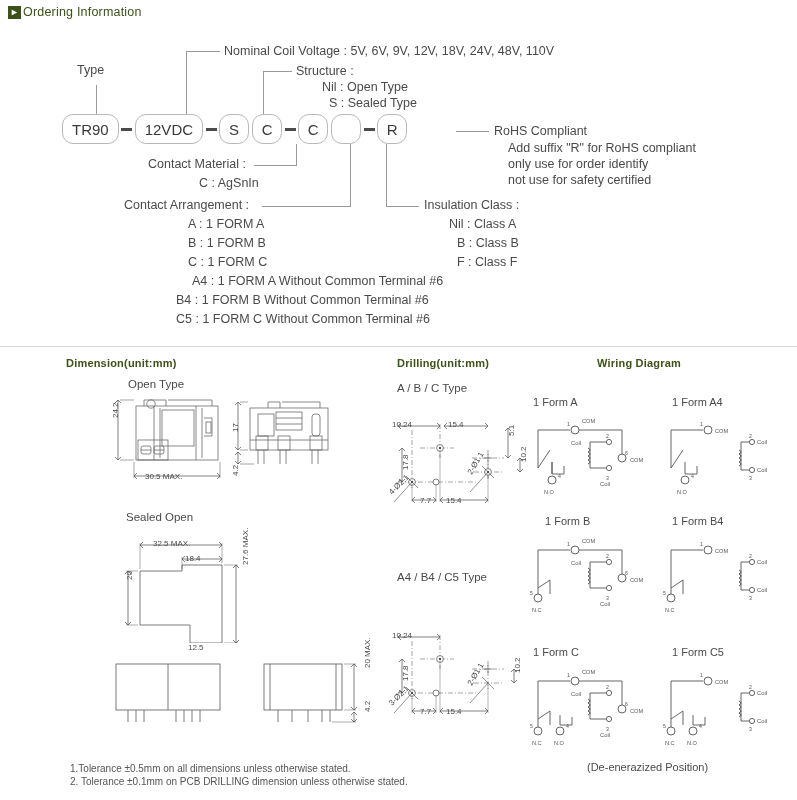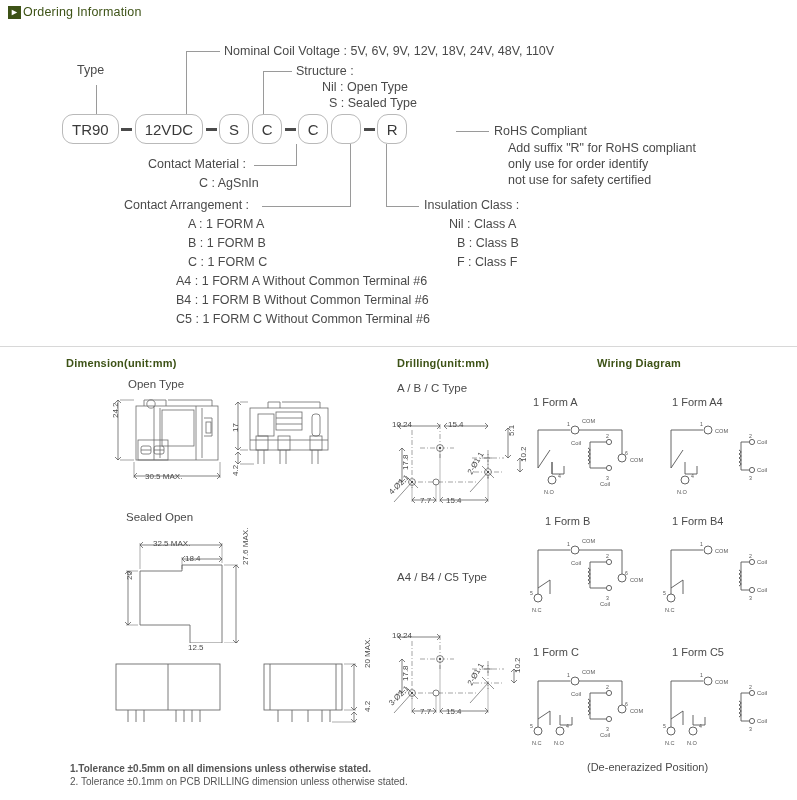--- a/index.html
+++ b/index.html
@@ -187,21 +187,21 @@
   <div class="ln h" style="left:254px; top:165px; width:43px;"></div>
   <div class="txt big" style="left:148px; top:157px;">Contact Material :</div>
   <div class="txt big" style="left:199px; top:176px;">C : AgSnIn</div>
 
   <div class="ln v" style="left:350px; top:144px; height:62px;"></div>
   <div class="ln h" style="left:262px; top:206px; width:89px;"></div>
   <div class="txt big" style="left:124px; top:198px;">Contact Arrangement :</div>
   <div class="txt big" style="left:188px; top:217px;text-align:right;">A : 1 FORM A</div>
   <div class="txt big" style="left:188px; top:236px;">B : 1 FORM B</div>
   <div class="txt big" style="left:188px; top:255px;">C : 1 FORM C</div>
-  <div class="txt big" style="left:176px; top:274px;">A4 :  1 FORM A Without Common Terminal #6</div>
+  <div class="txt big" style="left:192px; top:274px;">A4 :  1 FORM A Without Common Terminal #6</div>
   <div class="txt big" style="left:176px; top:293px;">B4 :  1 FORM B Without Common Terminal #6</div>
   <div class="txt big" style="left:176px; top:312px;">C5 :  1 FORM C Without Common Terminal #6</div>
 
   <div class="ln v" style="left:386px; top:144px; height:62px;"></div>
   <div class="ln h" style="left:386px; top:206px; width:33px;"></div>
   <div class="txt big" style="left:424px; top:198px;">Insulation Class :</div>
   <div class="txt big" style="left:449px; top:217px;">Nil : Class A</div>
   <div class="txt big" style="left:457px; top:236px;">B : Class B</div>
   <div class="txt big" style="left:457px; top:255px;">F :  Class F</div>
 
@@ -687,16 +687,16 @@
         <text x="86" y="26">2</text>
         <text x="86" y="68">3</text>
         <text x="94" y="32" font-size="5.8">Coil</text>
         <text x="94" y="60" font-size="5.8">Coil</text>
       </g>
     </svg>
   </div>
 
   <div class="deenergized" style="left:587px; top:761px;">(De-enerazized Position)</div>
 
-  <div class="note" style="left:70px; top:762px;font-weight:bold;">1.Tolerance ±0.5mm on all dimensions unless otherwise stated.</div>
+  <div class="note" style="left:70px; top:762px;">1.Tolerance ±0.5mm on all dimensions unless otherwise stated.</div>
   <div class="note" style="left:70px; top:775px;">2. Tolerance ±0.1mm on PCB DRILLING dimension unless otherwise stated.</div>
 
 </div>
 
 </body></html>

